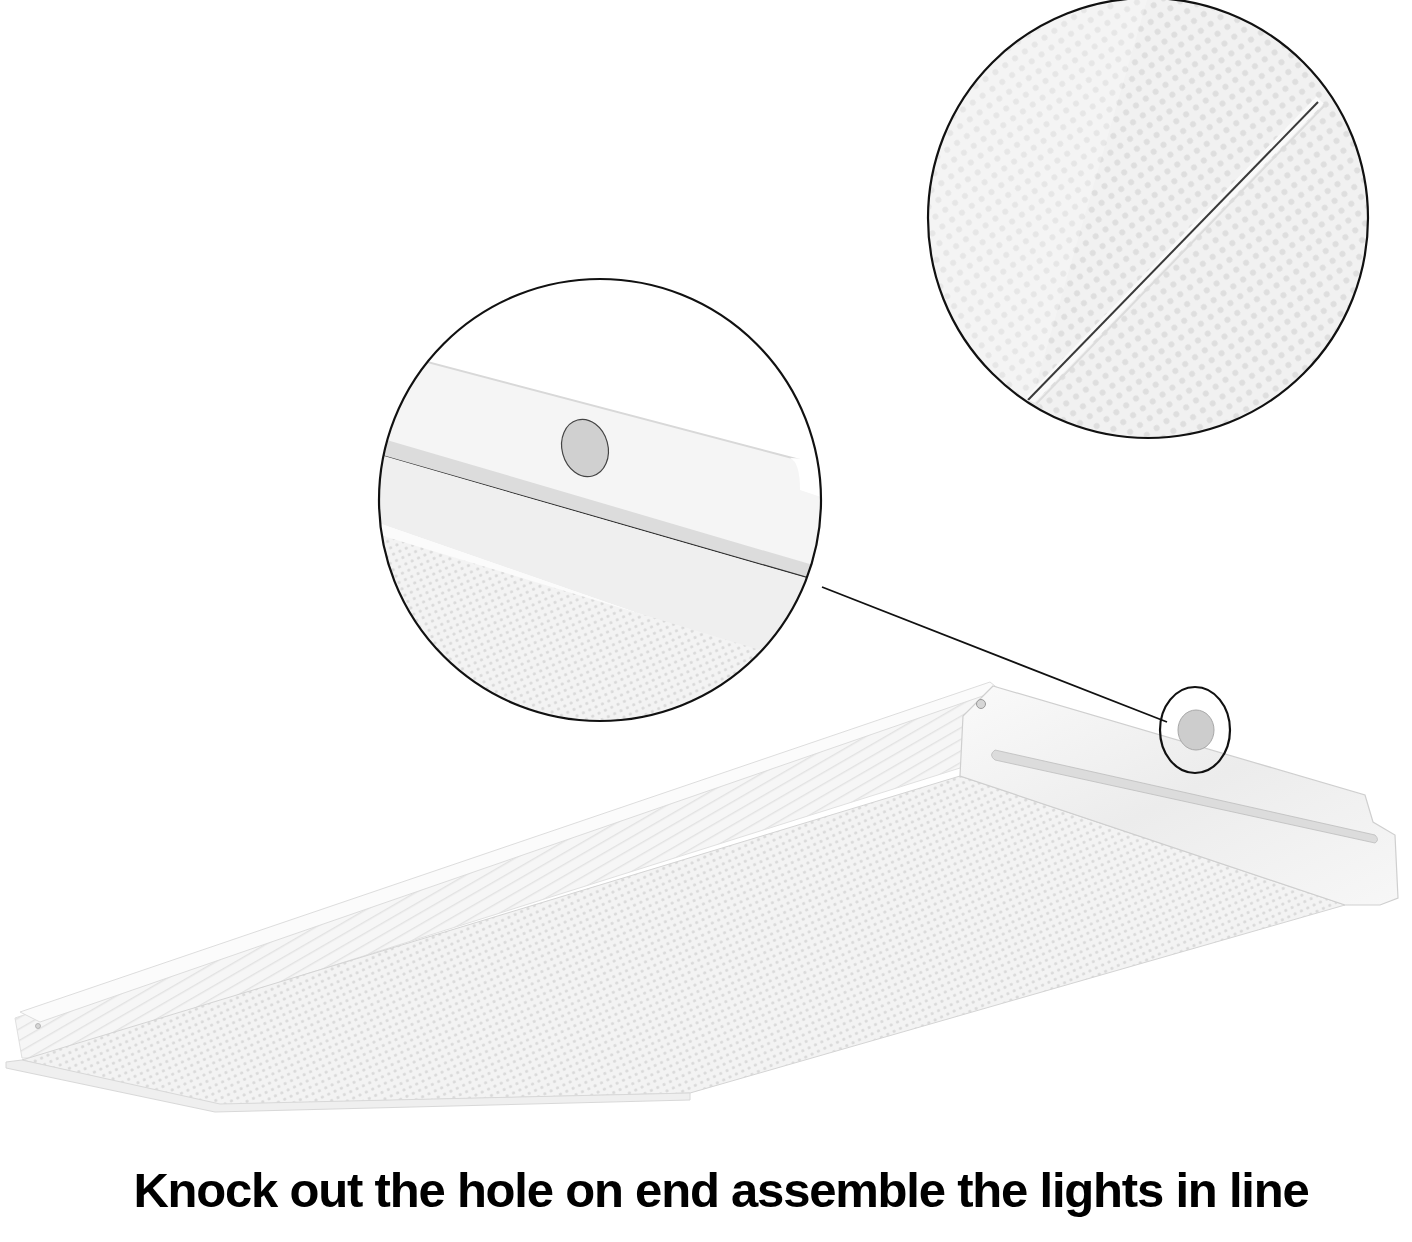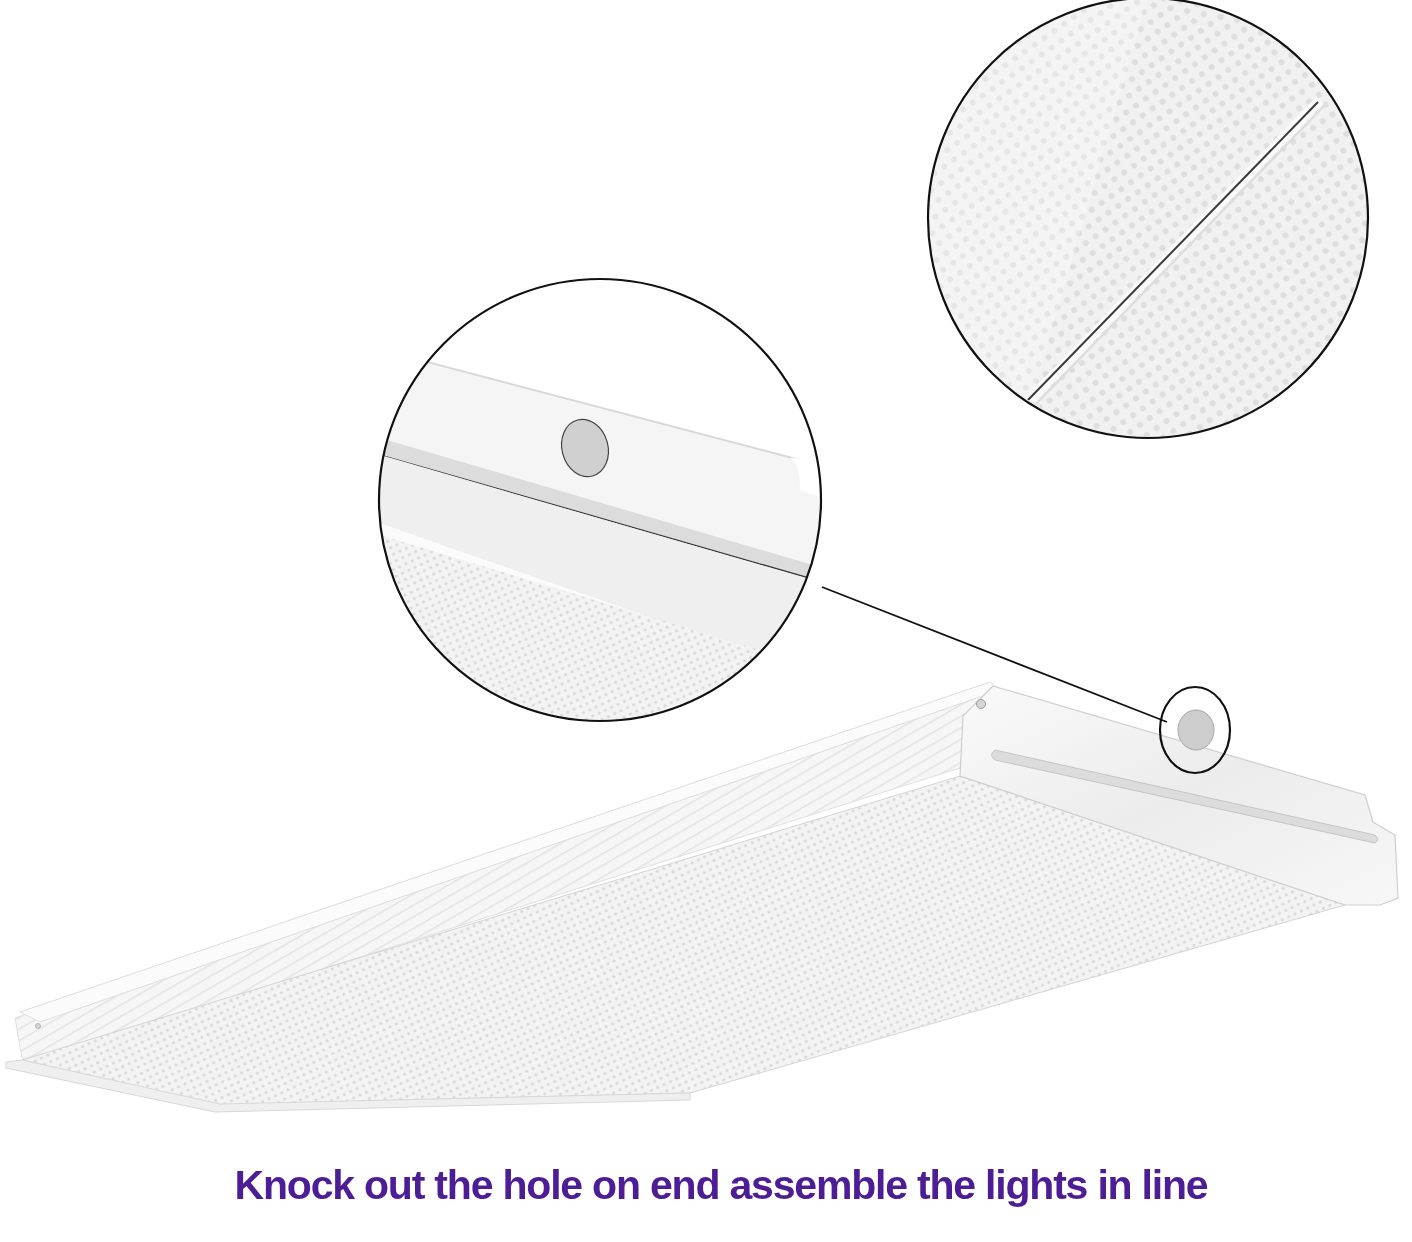--- a/index.html
+++ b/index.html
@@ -2,21 +2,21 @@
 <html><head>
 <meta charset="utf-8">
 <style>
   html, body { margin: 0; padding: 0; background: #ffffff; }
   body { width: 1412px; height: 1242px; position: relative; overflow: hidden; }
   .scene { position: absolute; left: 0; top: 0; width: 1412px; height: 1242px; }
   .caption {
     position: absolute; left: 0; right: 0; top: 1162px;
     text-align: center;
     font-family: "Liberation Sans", "DejaVu Sans", sans-serif;
-    font-weight: bold; font-size: 41px; color: #4c1d95;
+    font-weight: bold; font-size: 49px; color: #000000;
     letter-spacing: -1.2px; white-space: nowrap;
     padding-left: 30px;
   }
 </style>
 </head>
 <body>
 
 <svg class="scene" viewBox="0 0 1412 1242" xmlns="http://www.w3.org/2000/svg">
   <defs>
     <pattern id="prism" width="7" height="7" patternUnits="userSpaceOnUse" patternTransform="rotate(-25)">

